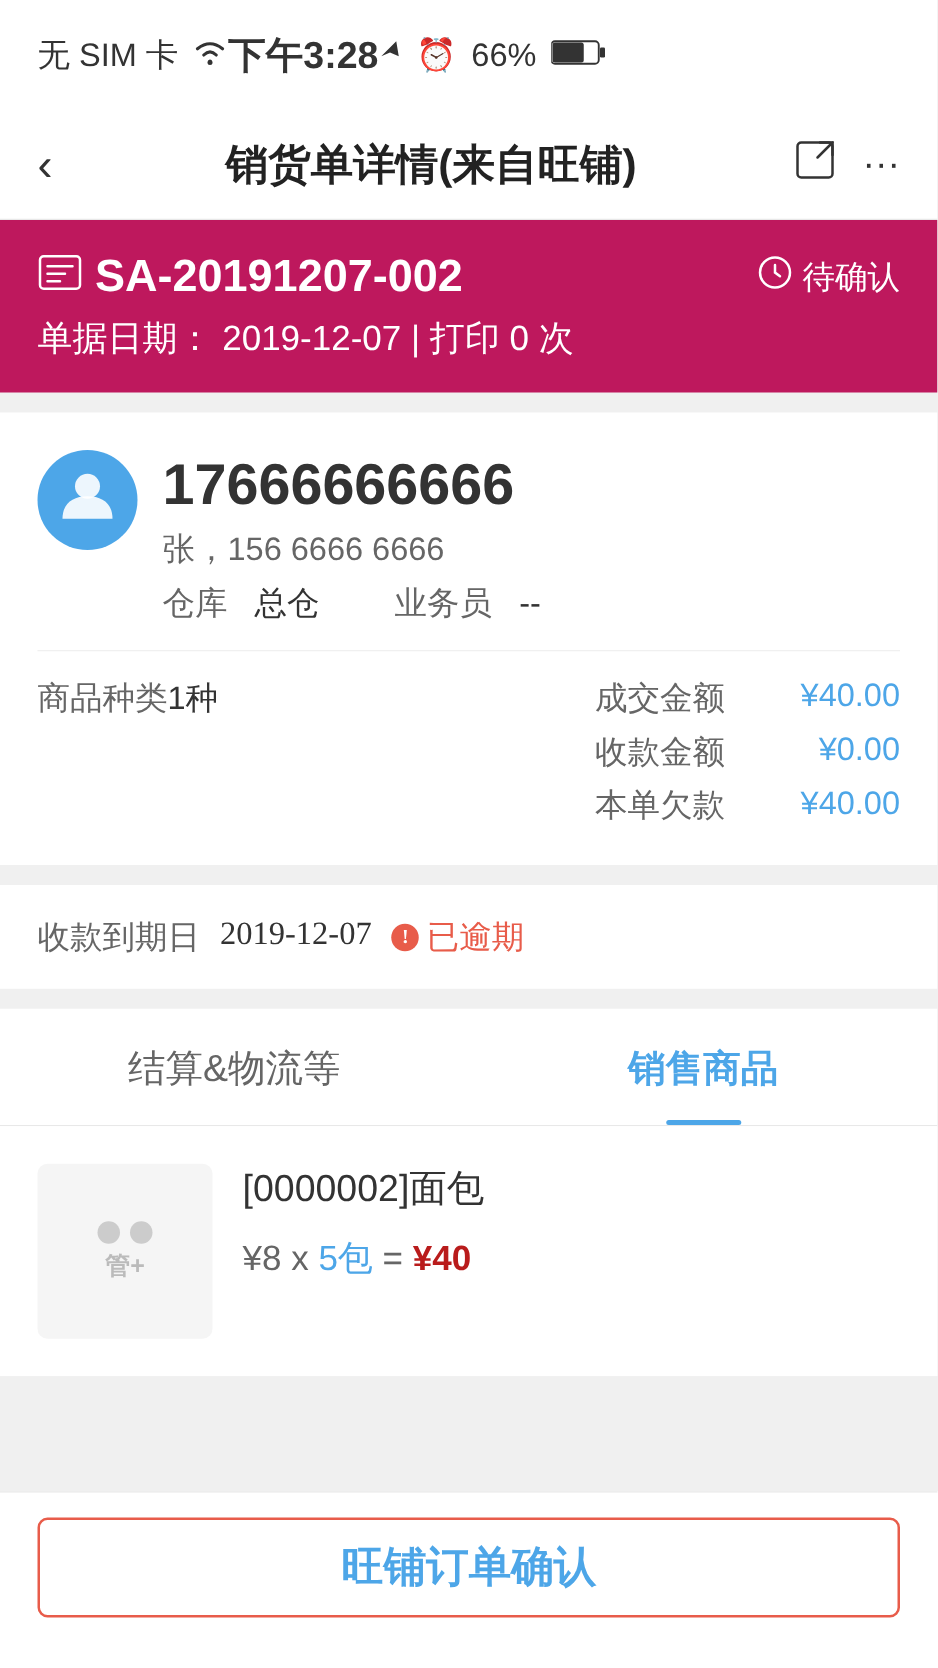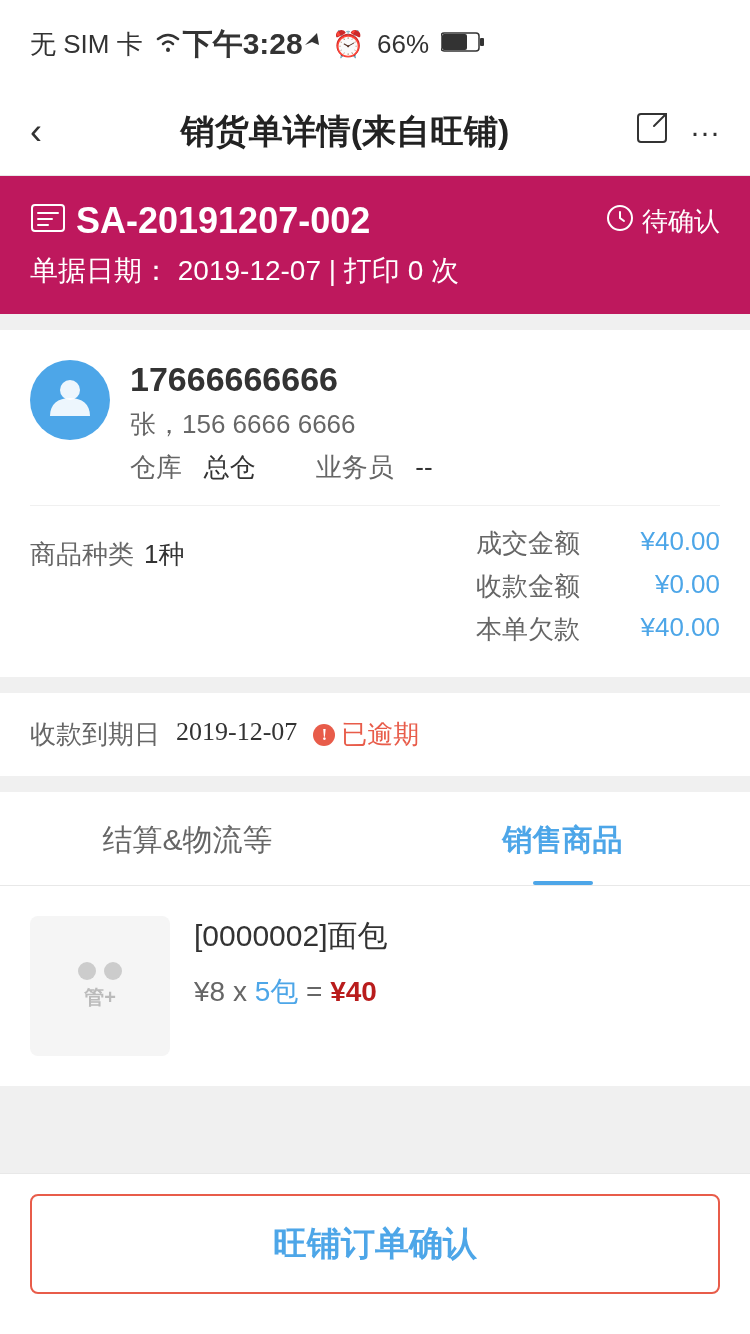--- a/index.html
+++ b/index.html
@@ -130,21 +130,21 @@
       flex-shrink: 0;
     }
     .avatar-icon {
       font-size: 40px;
       color: #fff;
     }
     .customer-info {
       flex: 1;
     }
     .customer-phone {
-      font-size: 34px;
+      font-size: 46px;
       font-weight: 600;
       color: #333;
       margin-bottom: 8px;
     }
     .customer-name {
       font-size: 26px;
       color: #666;
       margin-bottom: 8px;
     }
     .customer-meta {
@@ -174,23 +174,22 @@
     }
     .product-types {
       display: flex;
       flex-direction: column;
       font-size: 26px;
       color: #666;
       gap: 4px;
     }
     .product-types .type-row {
       display: flex;
-      gap: 10px;
-      align-items: center;
-      margin-top: 11px;
+      gap: 0;
+      align-items: center;
     }
     .product-types .type-value {
       color: #333;
       font-size: 26px;
     }
     .amounts {
       display: flex;
       flex-direction: column;
       align-items: flex-end;
       gap: 8px;
@@ -332,21 +331,21 @@
       position: fixed;
       bottom: 0;
       left: 0;
       width: 750px;
       background: #fff;
       padding: 20px 30px 40px;
       border-top: 1px solid #e8e8e8;
     }
     .confirm-btn {
       width: 100%;
-      height: 100px;
+      height: 80px;
       border: 2px solid #e85c4a;
       border-radius: 8px;
       background: #fff;
       color: #4da6e8;
       font-size: 34px;
       font-weight: 600;
       cursor: pointer;
       display: flex;
       align-items: center;
       justify-content: center;

